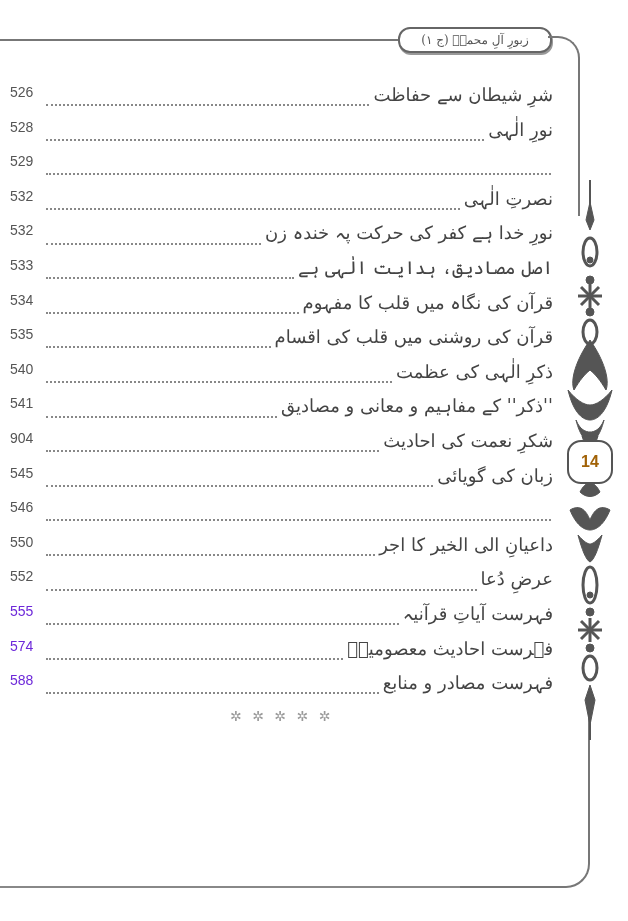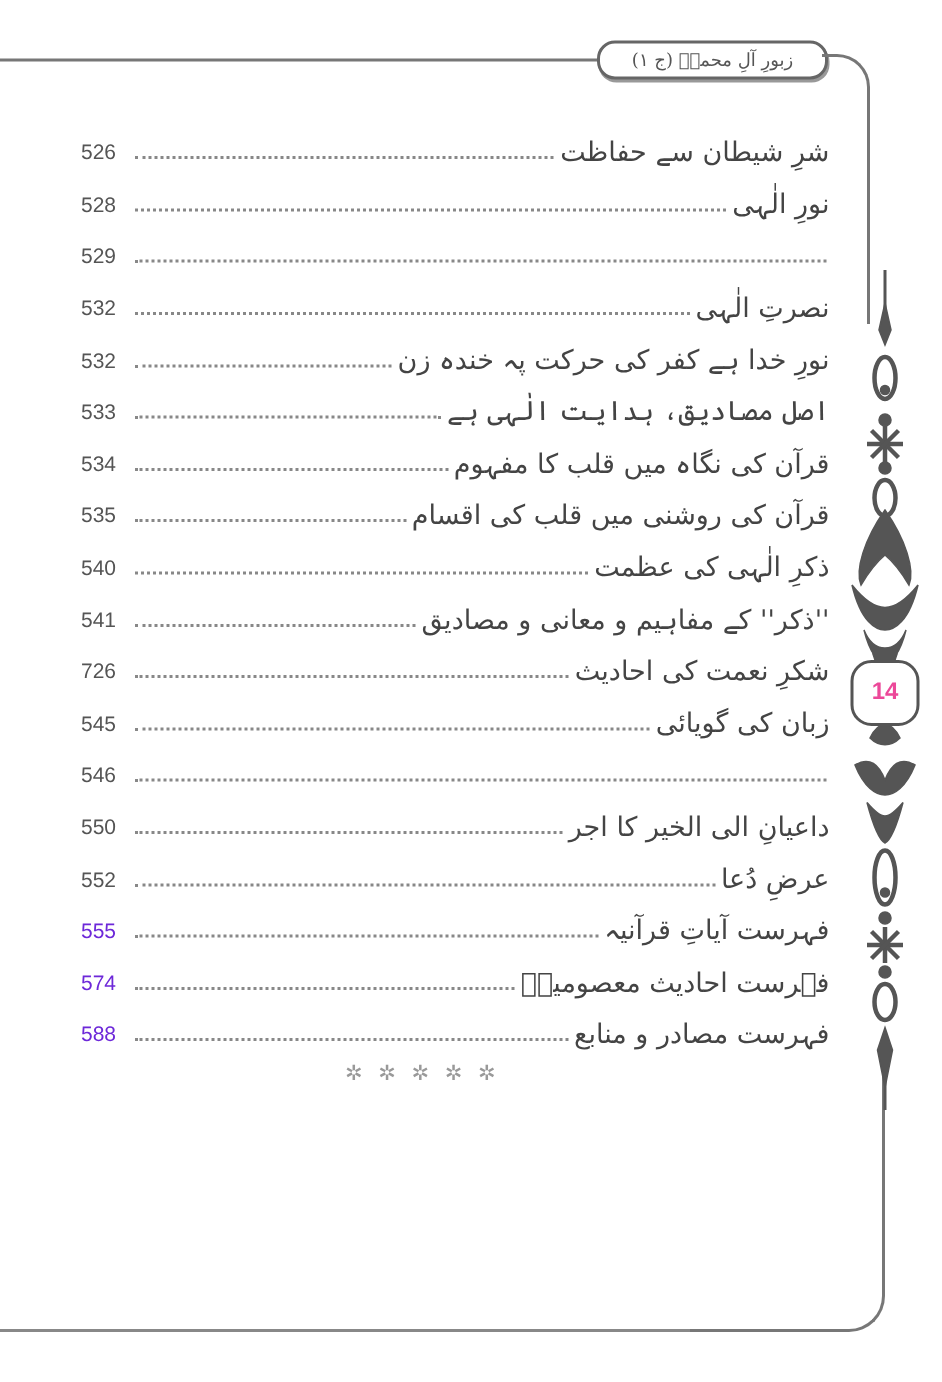--- a/index.html
+++ b/index.html
@@ -25,21 +25,21 @@
   .frame-right-bottom {
     position:absolute; left:440px; top:700px; width:150px; height:188px;
     border-bottom:2px solid #777; border-right:2px solid #777; border-bottom-right-radius:24px;
     box-sizing:border-box;
   }
   .frame-bottom {
     position:absolute; left:0; top:886px; width:460px; height:2px; background:#888;
   }
   .toc { position:absolute; left:10px; top:84px; width:545px; }
   .row {
-    position:relative; height:34.6px; display:flex; align-items:center;margin-left:44px;
+    position:relative; height:34.6px; display:flex; 
   }
   .num {
     width:32px; font-family:"Liberation Sans", sans-serif; font-size:14px; color:#555;
     flex:none;
   }
   .row.bold .num { font-weight:normal; color:#6d28d9; }
   .dots {
     flex:1; border-bottom:2px dotted #888; height:0; margin:8px 4px 0 4px; align-self:center;
   }
   .title {
@@ -49,21 +49,21 @@
   .stars {
     position:absolute; left:230px; top:708px; font-size:14px; color:#999; letter-spacing:3px;
   }
   .ornament {
     position:absolute; left:566px; top:180px; width:48px; height:560px;
   }
   .page-badge {
     position:absolute; left:567px; top:440px; width:42px; height:40px;
     border:2px solid #555; border-radius:14px; background:#fff;
     display:flex; align-items:center; justify-content:center;
-    font-family:"Liberation Sans", sans-serif; font-weight:bold; font-size:16px; color:#ec4899;
+    font-family:"Liberation Sans", sans-serif; font-weight:bold; font-size:16px; color:#a16207;
   }
 </style>
 </head>
 <body>
 
 <div class="frame-top"></div>
 <div class="header-pill">
   <span>زبورِ آلِ محمدؐ (ج ۱)</span>
 </div>
 <div class="frame-right-top"></div>
@@ -114,21 +114,21 @@
       <span class="num">540</span>
       <span class="dots"></span>
       <span class="title">ذکرِ الٰہی کی عظمت</span>
     </div>
   <div class="row">
       <span class="num">541</span>
       <span class="dots"></span>
       <span class="title">''ذکر'' کے مفاہیم و معانی و مصادیق</span>
     </div>
   <div class="row">
-      <span class="num">726</span>
+      <span class="num">904</span>
       <span class="dots"></span>
       <span class="title">شکرِ نعمت کی احادیث</span>
     </div>
   <div class="row">
       <span class="num">545</span>
       <span class="dots"></span>
       <span class="title">زبان کی گویائی</span>
     </div>
   <div class="row">
       <span class="num">546</span>

